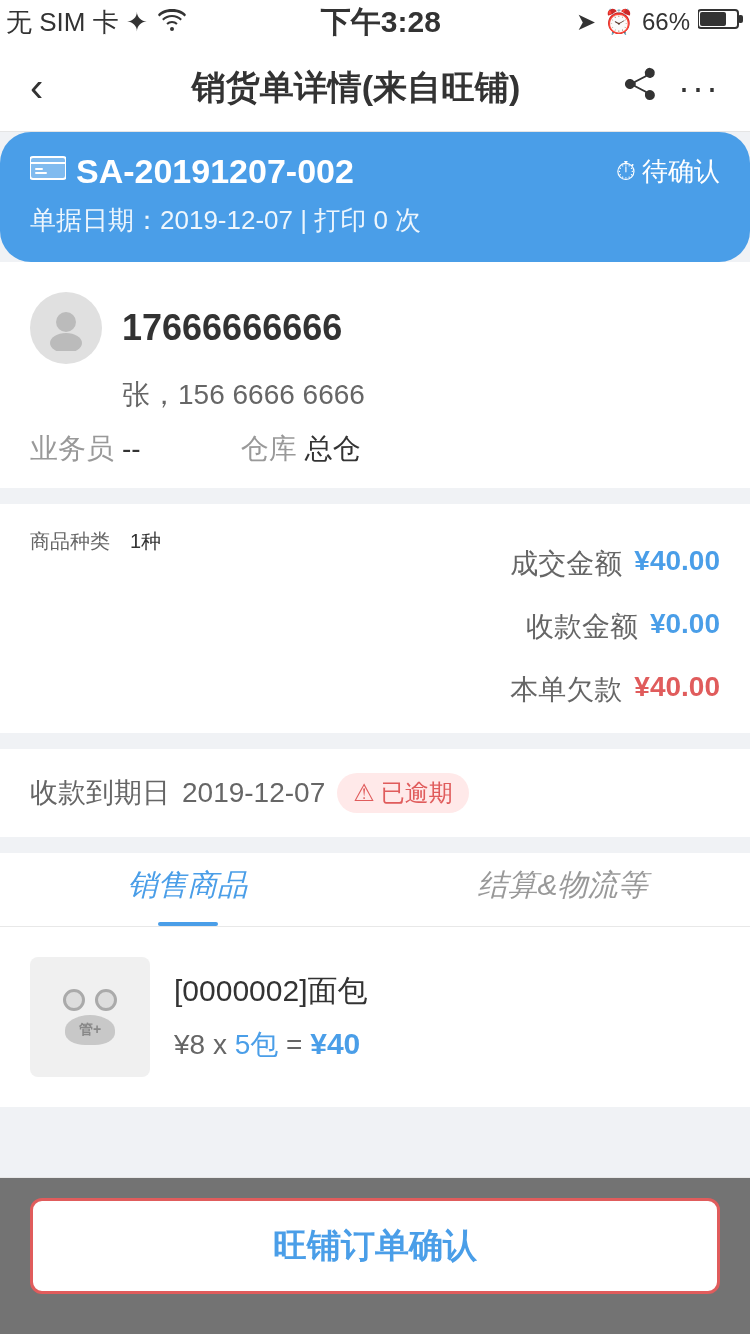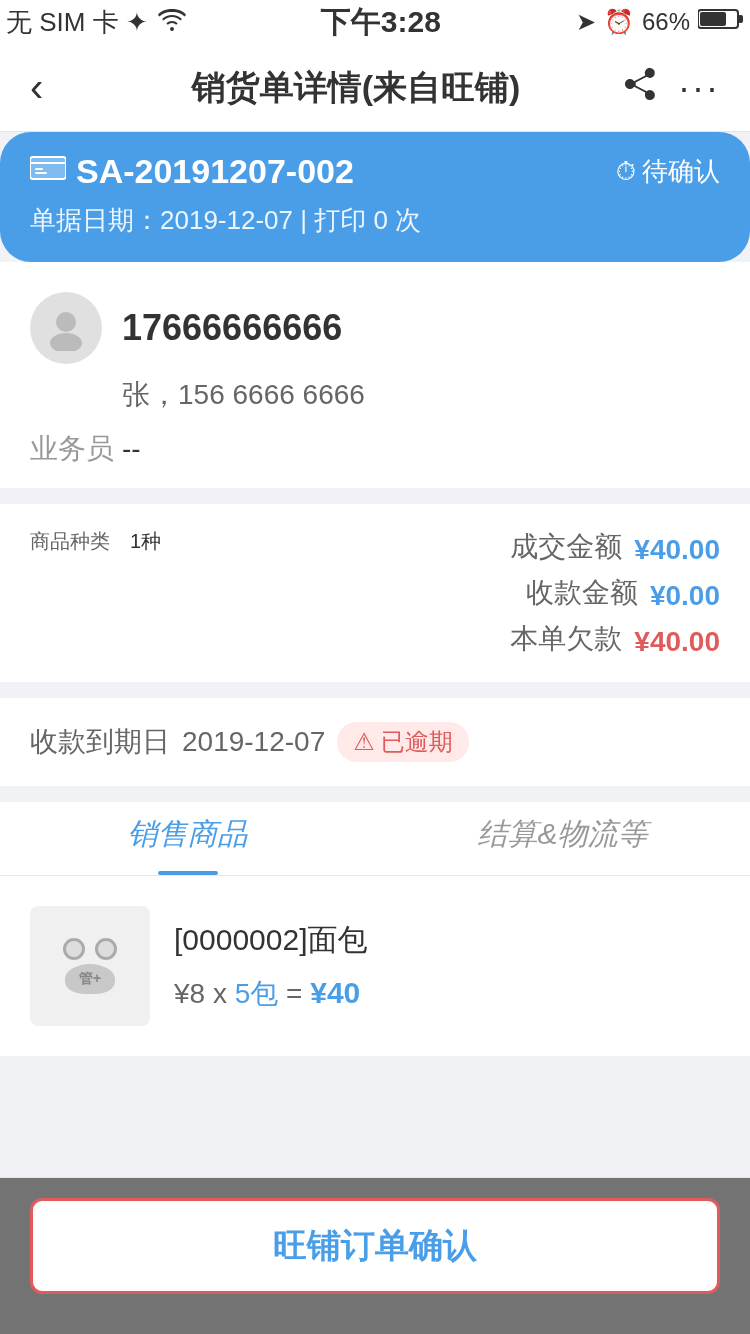--- a/index.html
+++ b/index.html
@@ -162,22 +162,23 @@
     .summary-val { color: #333; font-weight: 500; }
     .summary-right {
       display: flex;
       flex-direction: column;
       align-items: flex-end;
       gap: 8px;
       font-size: 28px;
     }
     .amount-row {
       display: flex;
-      align-items: flex-end;
+      align-items: flex-start;
       gap: 12px;
+      margin-top: 17px;
     }
     .amount-label { color: #666; }
     .amount-val { color: #4a9ee8; font-weight: 600; }
     .amount-val-red { color: #e05c5c; font-weight: 600; }
 
     
     .due-card {
       background: #fff;
       padding: 24px 30px;
       margin-bottom: 16px;
@@ -357,20 +358,24 @@
       </svg>
     </div>
     <div class="customer-phone">17666666666</div>
   </div>
   <div class="customer-name">张，156 6666 6666</div>
   <div class="customer-meta">
     <div class="meta-item">
       <span class="meta-label">业务员</span>
       <span class="meta-value">--</span>
     </div>
+    <div class="meta-item" style="margin-left:60px;">
+      <span class="meta-label">仓库</span>
+      <span class="meta-value">总仓</span>
+    </div>
   </div>
 </div>
 
 <div class="summary-card">
   <div class="summary-left">
     <span class="summary-label">商品种类</span>
     <span class="summary-val">1种</span>
   </div>
   <div class="summary-right">
     <div class="amount-row">

